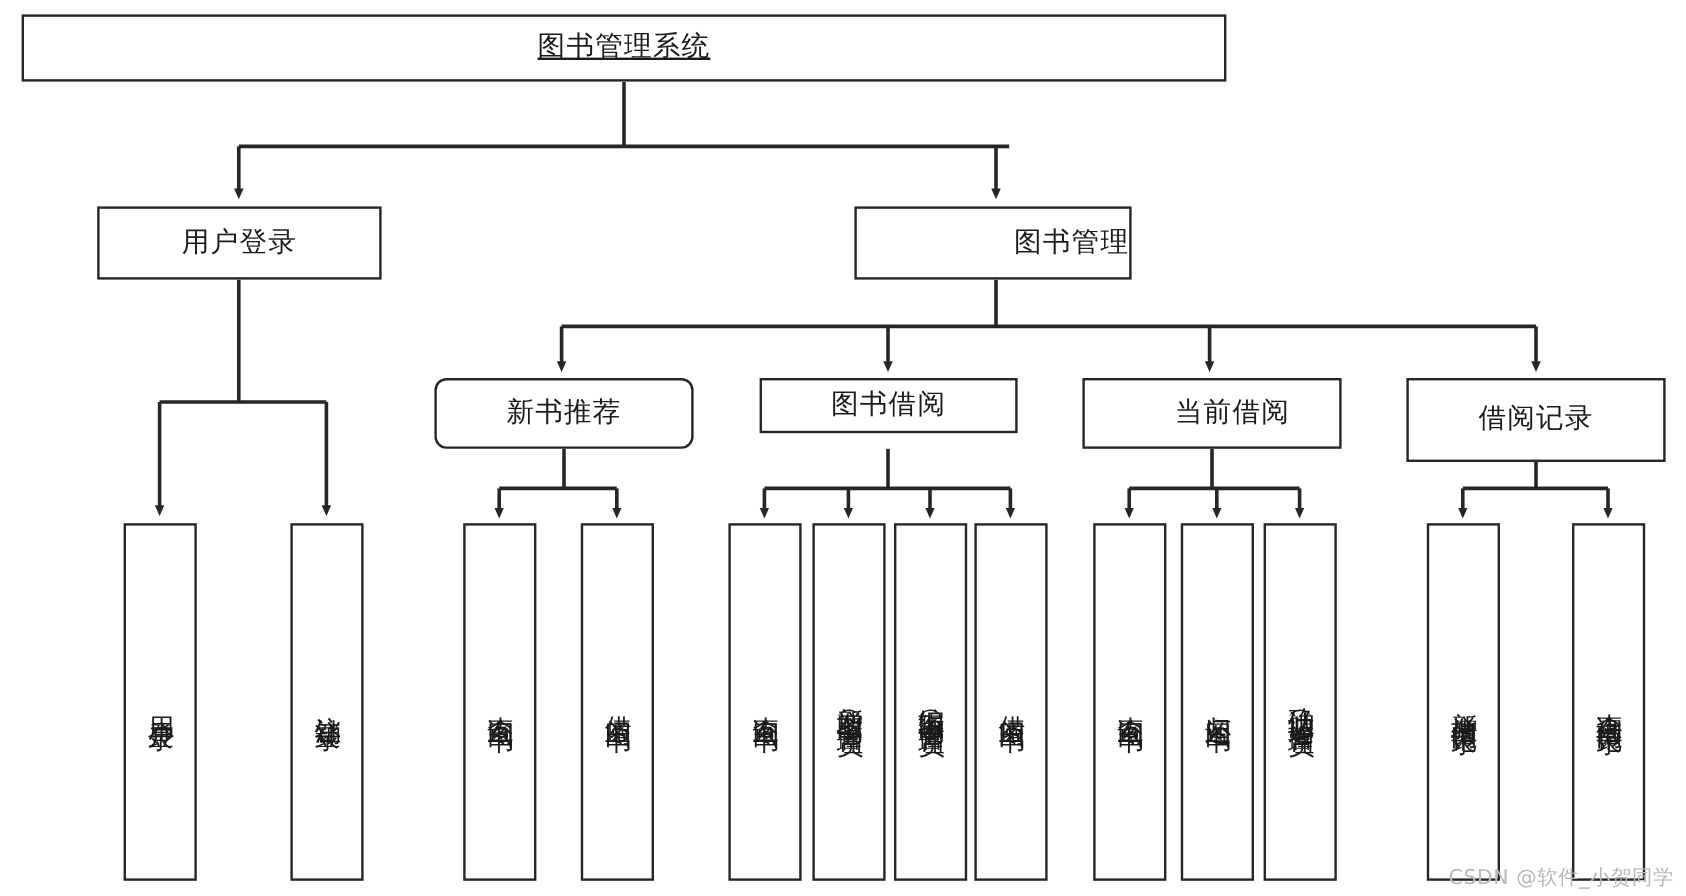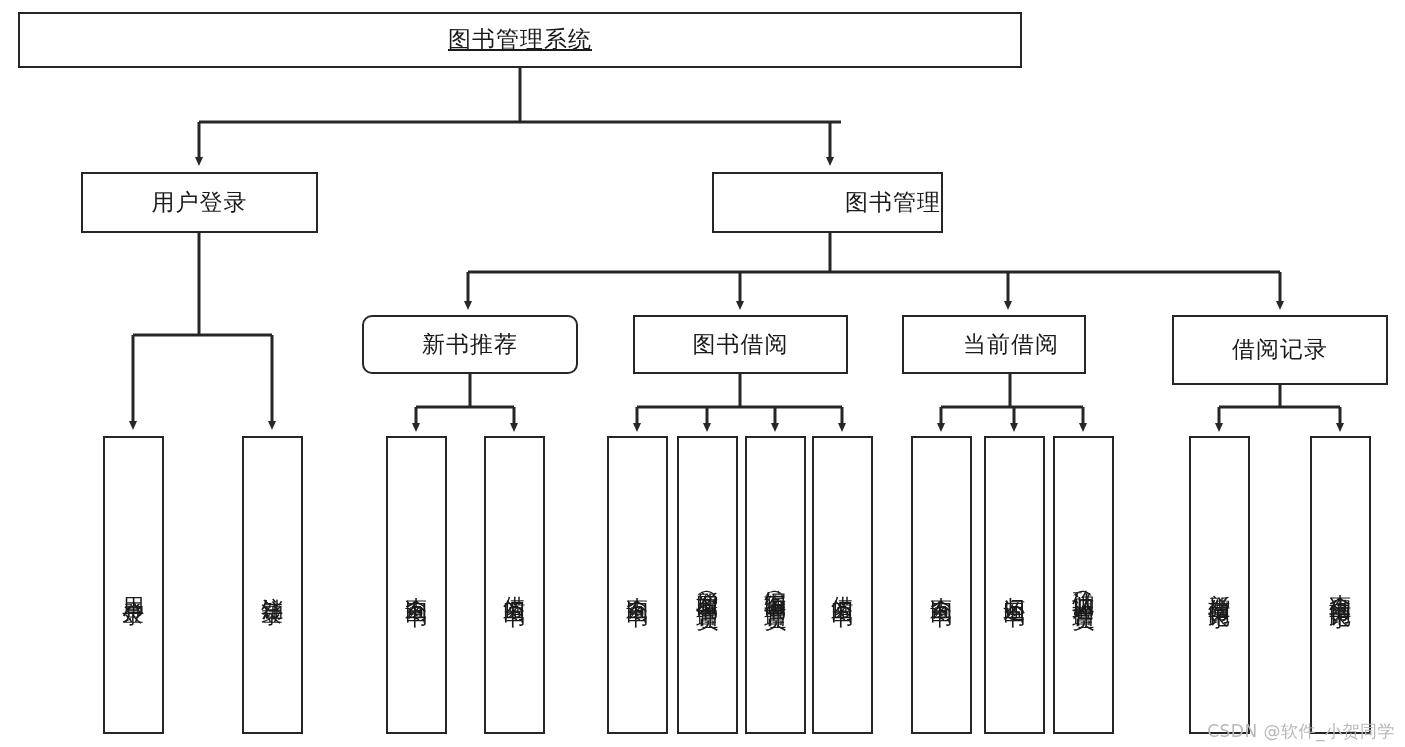--- a/index.html
+++ b/index.html
@@ -125,24 +125,24 @@
   <div class="node horizontal" style="left:81px; top:172px; width:237px; height:61px;">
     <span>用户登录</span>
   </div>
   <div class="node horizontal" style="left:712px; top:172px; width:231px; height:61px;justify-content:flex-end;">
     <span>图书管理</span>
   </div>
 
   <div class="node horizontal" style="left:362px; top:315px; width:216px; height:59px;border-radius:10px;">
     <span>新书推荐</span>
   </div>
-  <div class="node horizontal" style="left:633px; top:315px; width:215px; height:59px;">
+  <div class="node horizontal" style="left:633px; top:315px; width:215px; height:46px;">
     <span>图书借阅</span>
   </div>
-  <div class="node horizontal" style="left:902px; top:315px; width:184px; height:59px;padding-left:34px;">
+  <div class="node horizontal" style="left:902px; top:315px; width:216px; height:59px;padding-left:34px;">
     <span>当前借阅</span>
   </div>
   <div class="node horizontal" style="left:1172px; top:315px; width:216px; height:70px;">
     <span>借阅记录</span>
   </div>
 
   <div class="node vertical" style="left:103px; top:436px; width:61px; height:298px;">
     <span>用户登录</span>
   </div>
   <div class="node vertical" style="left:242px; top:436px; width:61px; height:298px;">

